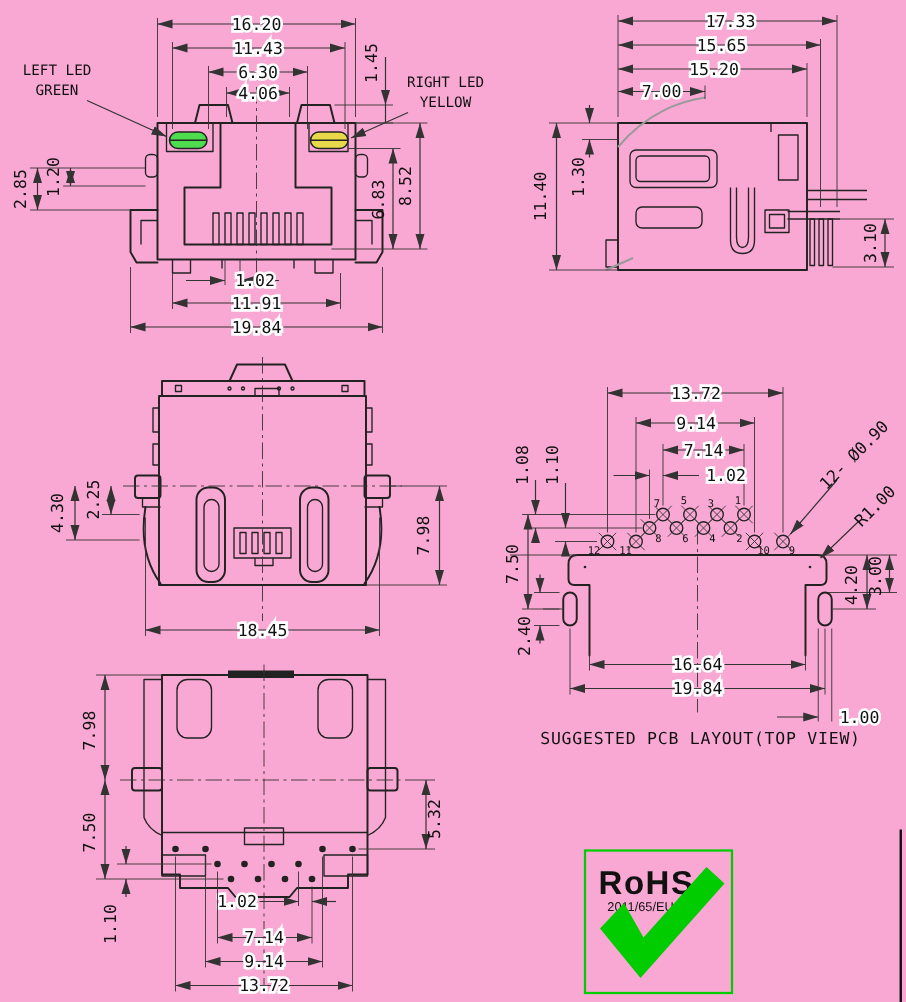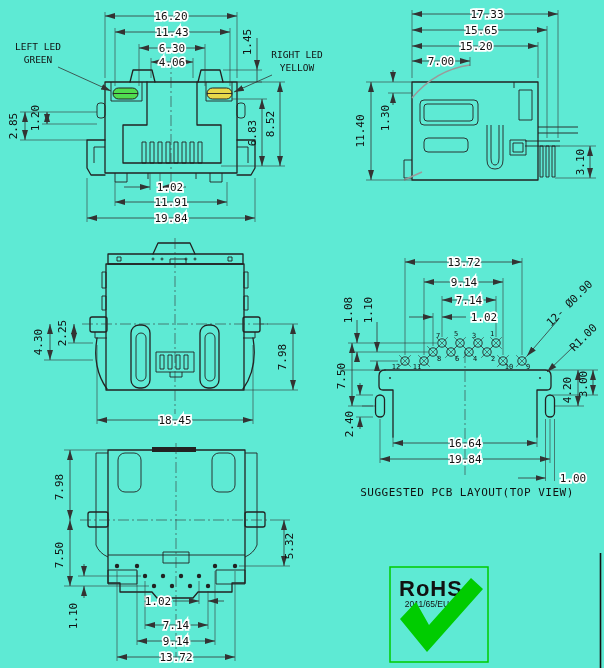--- a/index.html
+++ b/index.html
@@ -1,16 +1,16 @@
 <!DOCTYPE html>
 <html><head>
 <meta charset="utf-8">
 <style>
   html,body{margin:0;padding:0;background:#ffffff;}
-  #sheet{position:relative;width:604px;height:668px;background:#5eead4;overflow:hidden;}
+  #sheet{position:relative;width:604px;height:668px;background:#f9a8d4;overflow:hidden;}
   svg{position:absolute;left:0;top:0;}
   .ol{fill:none;stroke:#222;stroke-width:1.3;stroke-linejoin:round;stroke-linecap:round;}
   .ol2{fill:none;stroke:#222;stroke-width:0.9;stroke-linejoin:round;}
   .dim{stroke:#333;stroke-width:0.8;fill:none;}
   .ext{stroke:#333;stroke-width:0.6;fill:none;}
   .cl{stroke:#333;stroke-width:0.6;fill:none;stroke-dasharray:11 3 2 3;}
   .gray{fill:none;stroke:#9a9a9a;stroke-width:1.4;}
   text{font-family:"DejaVu Sans Mono","Liberation Mono",monospace;fill:#111;}
   text.d{font-size:11px;}
   text.s{font-size:9.5px;}

